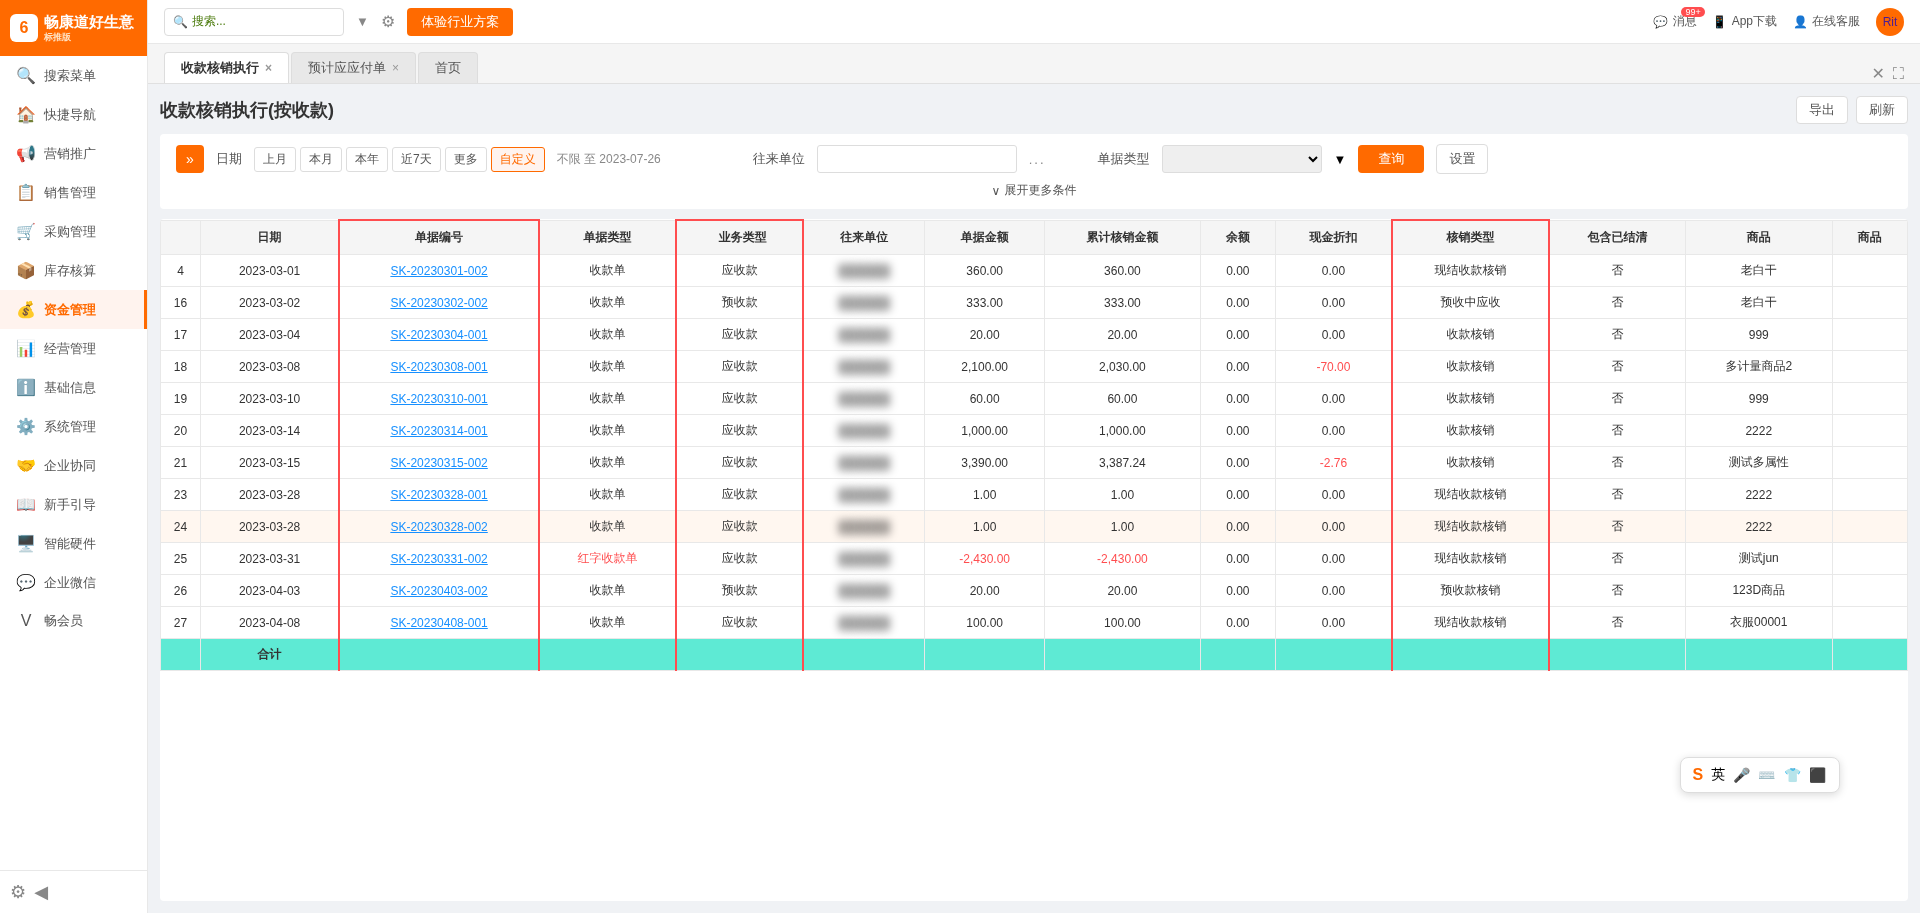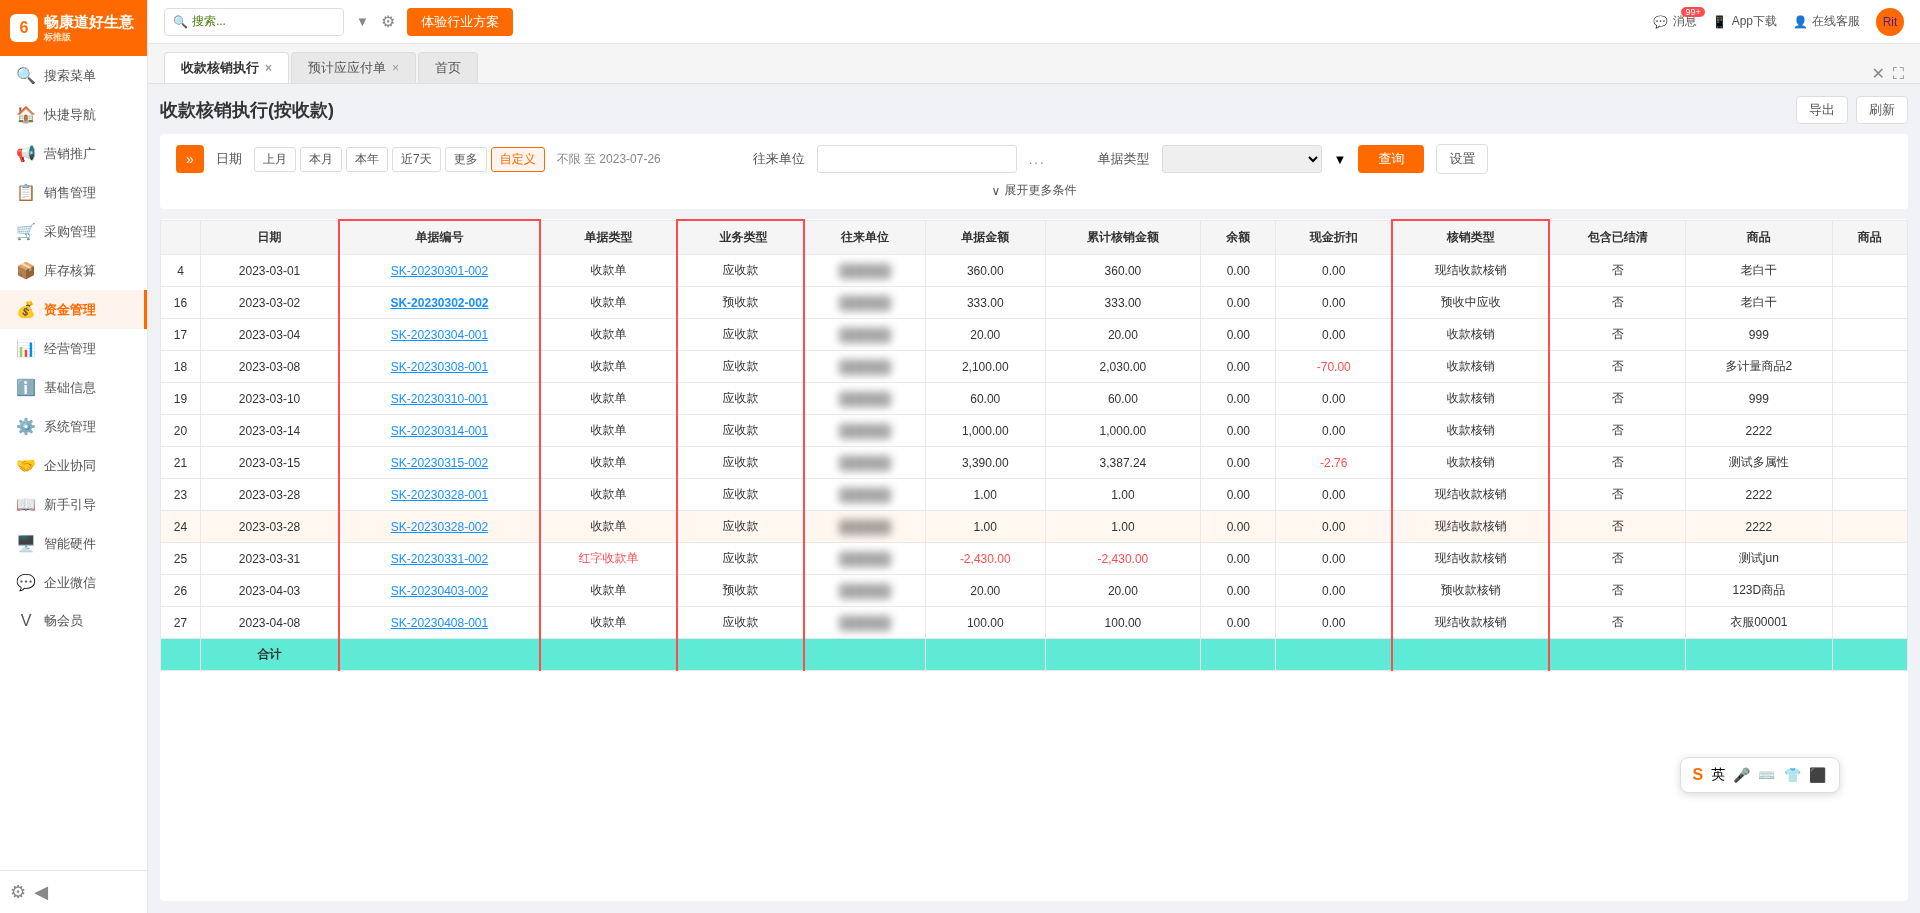--- a/index.html
+++ b/index.html
@@ -287,21 +287,21 @@
               <td>0.00</td>
               <td>0.00</td>
               <td style="border-left: 2px solid rgb(255, 77, 79); border-right: 2px solid rgb(255, 77, 79);">现结收款核销</td>
               <td>否</td>
               <td>老白干</td>
               <td></td>
             </tr>
             <tr>
               <td>16</td>
               <td>2023-03-02</td>
-              <td class="link" style="border-left: 2px solid rgb(255, 77, 79); border-right: 2px solid rgb(255, 77, 79); font-weight: bold;">SK-20230302-002</td>
+              <td class="link" style="border-left: 2px solid rgb(255, 77, 79); border-right: 2px solid rgb(255, 77, 79);">SK-20230302-002</td>
               <td>收款单</td>
               <td style="border-left: 2px solid rgb(255, 77, 79); border-right: 2px solid rgb(255, 77, 79);">预收款</td>
               <td class="blurred">██████</td>
               <td>333.00</td>
               <td>333.00</td>
               <td>0.00</td>
               <td>0.00</td>
               <td style="border-left: 2px solid rgb(255, 77, 79); border-right: 2px solid rgb(255, 77, 79);">预收中应收</td>
               <td>否</td>
               <td>老白干</td>

